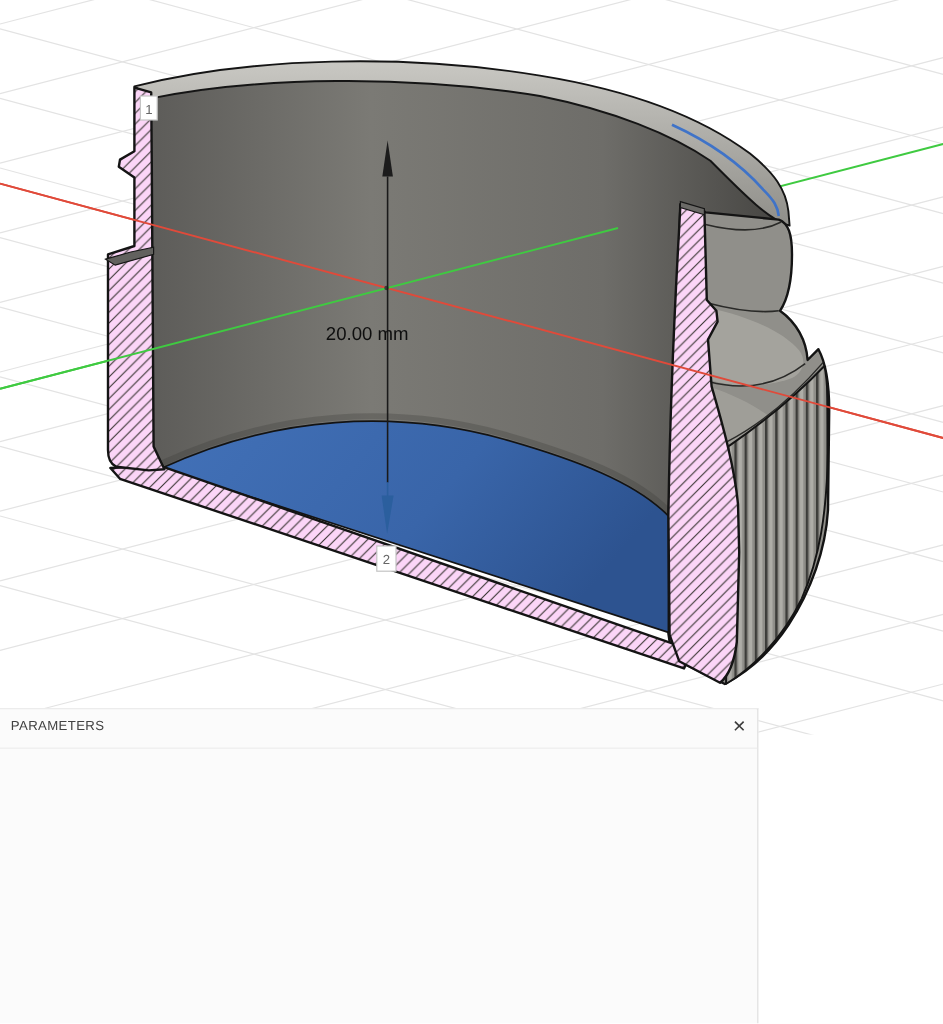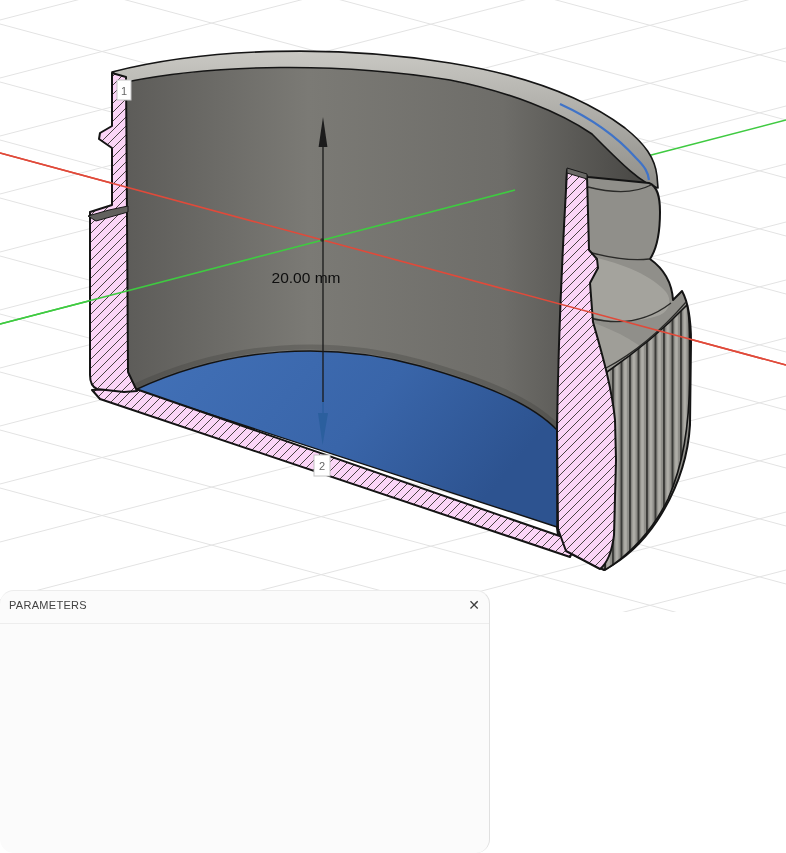--- a/index.html
+++ b/index.html
@@ -1,21 +1,21 @@
 <!DOCTYPE html>
 <html><head>
 <meta charset="utf-8">
 <style>
   html,body{margin:0;padding:0;width:786px;height:853px;overflow:hidden;background:#fff;
     font-family:"Liberation Sans", sans-serif;}
   #stage{position:relative;width:786px;height:853px;}
   #viewport-svg{position:absolute;left:0;top:0;}
   
-  #parameters-panel{position:absolute;left:0;top:590px;width:490px;height:263px;
-    background:#fbfbfb;border-top:1px solid #ececec;border-right:1px solid #e0e0e0;box-sizing:border-box;border-radius:14px;}
+  #parameters-panel{position:absolute;left:0;top:590px;width:632px;height:263px;
+    background:#fbfbfb;border-top:1px solid #ececec;border-right:1px solid #e0e0e0;box-sizing:border-box;}
   .panel-titlebar{position:relative;height:32px;border-bottom:1px solid #ededed;}
   .panel-title{position:absolute;left:9px;top:8px;font-size:11px;color:#424242;letter-spacing:.3px;}
   .panel-close{position:absolute;right:9px;top:5px;font-size:14px;color:#3d3d3d;cursor:pointer;line-height:18px;}
 </style>
 </head>
 <body>
 
 <div id="stage">
 
 <svg id="viewport-svg" width="786" height="853" viewBox="0 0 786 853">

